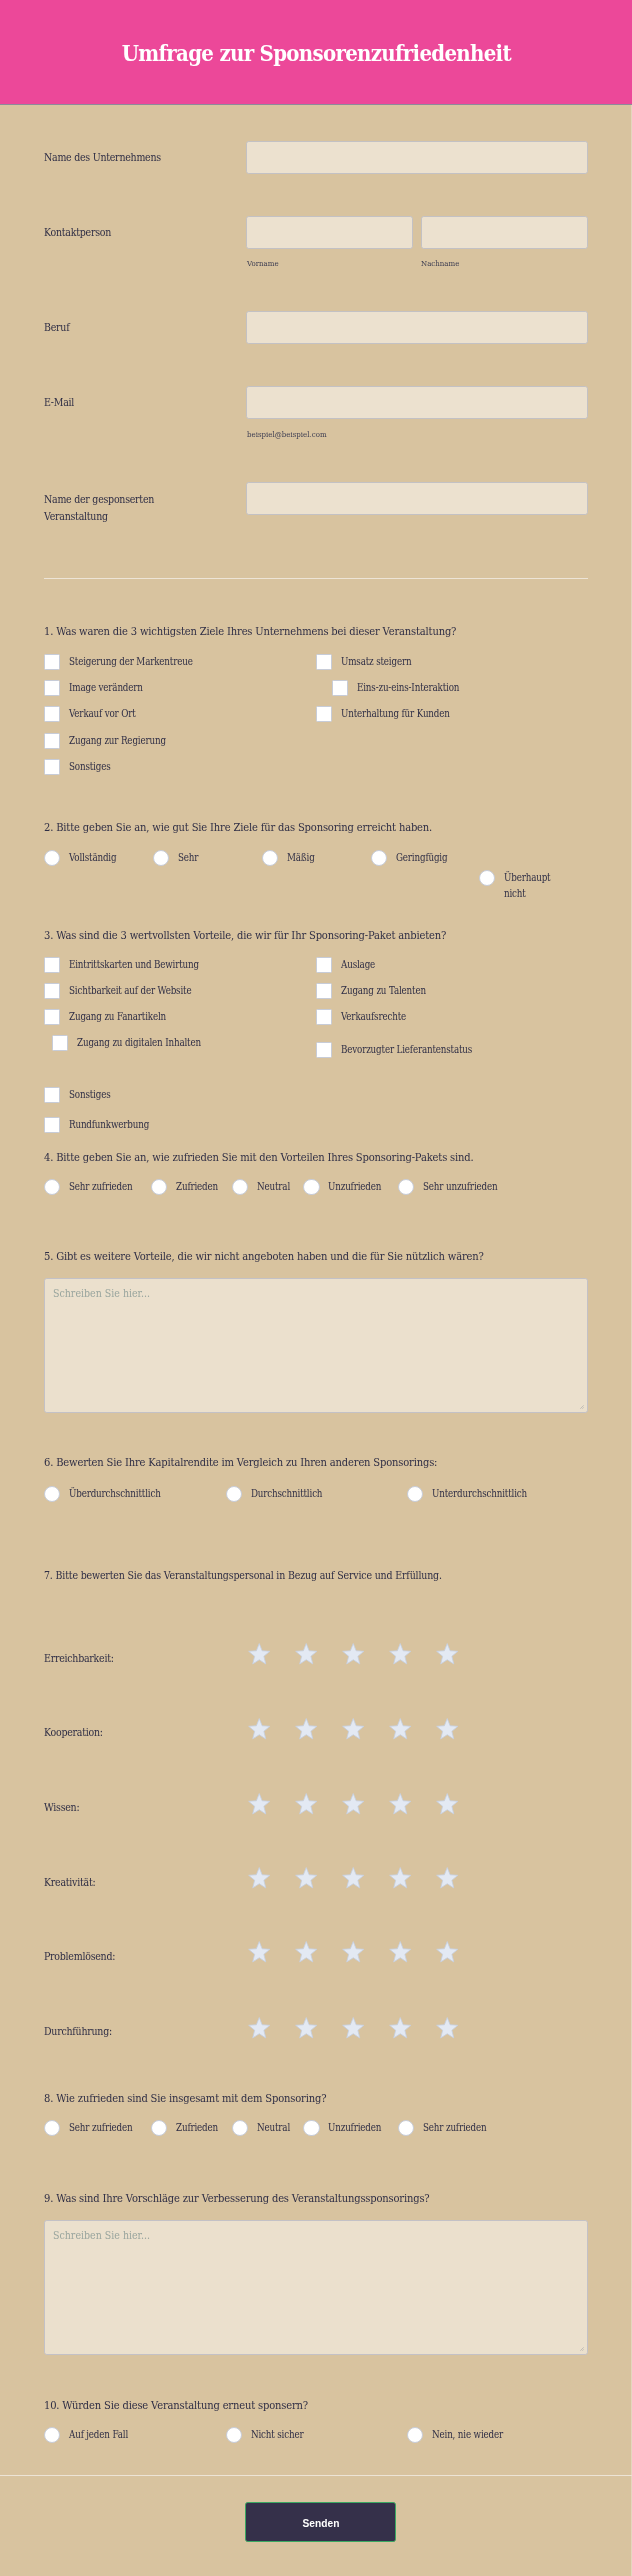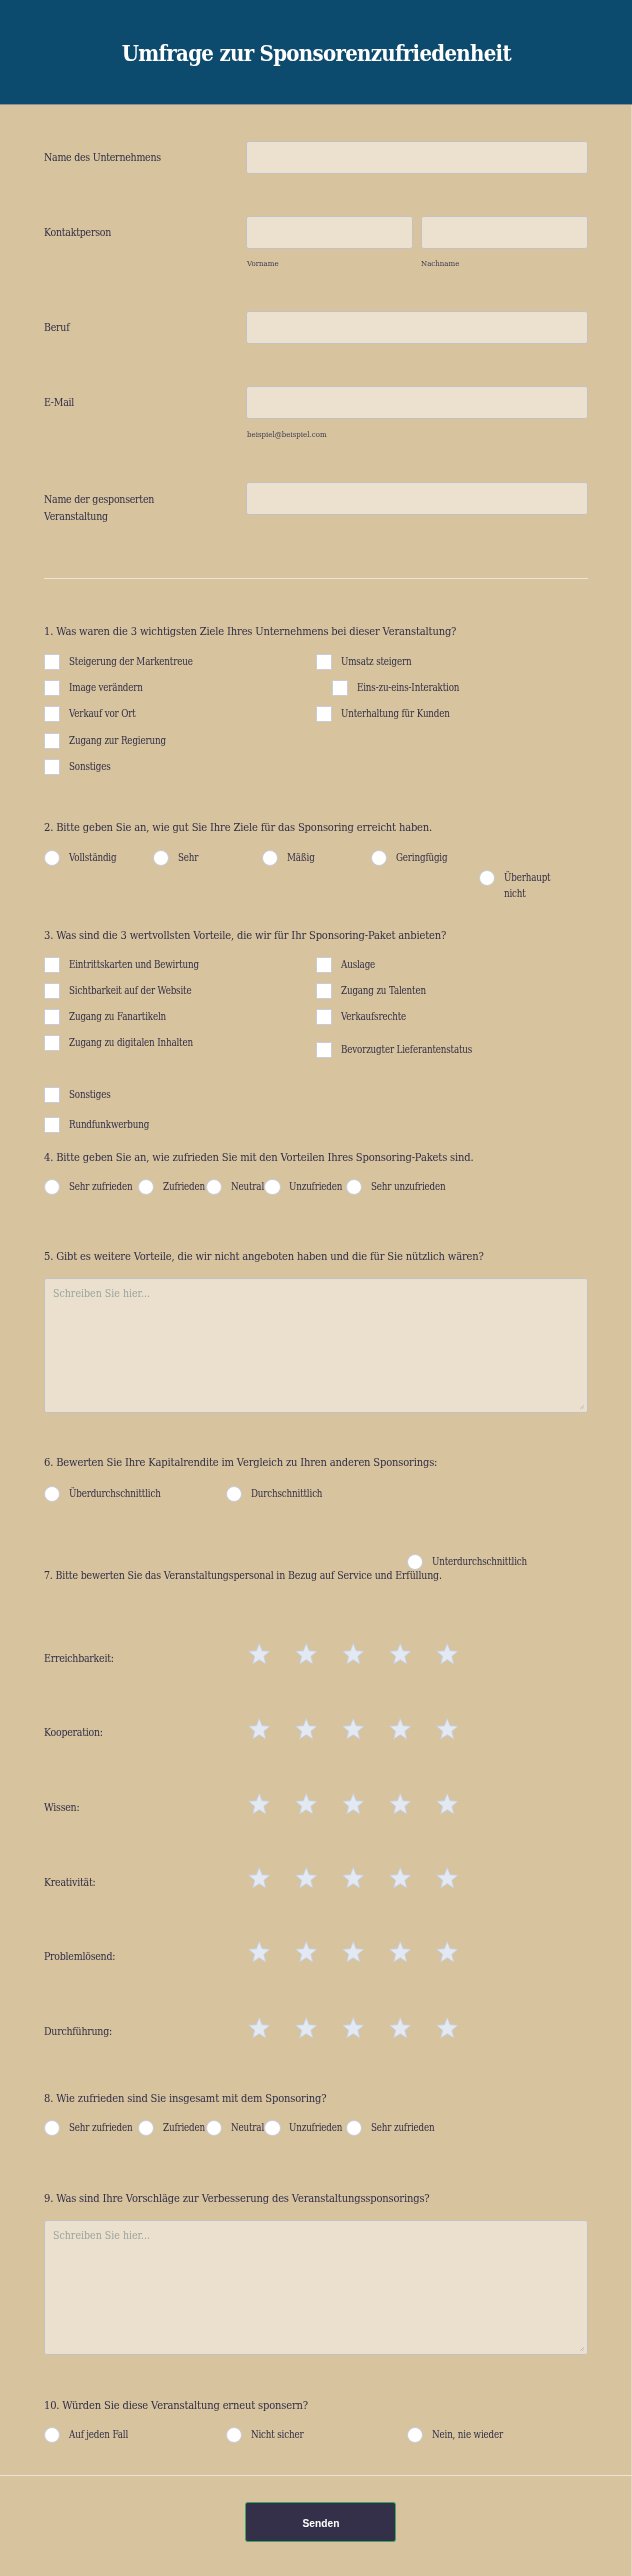--- a/index.html
+++ b/index.html
@@ -6,21 +6,21 @@
   html, body { width: 632px; height: 2576px; }
   body {
     background: #d8c39f;
     font-family: "DejaVu Serif", serif;
     color: #2f2e45;
     position: relative;
     overflow: hidden;
   }
   .header {
     position: absolute; left: 0; top: 0; width: 632px; height: 105px;
-    background: #0c4a6e;
+    background: #ec4899;
     border-bottom: 0.7px solid #8d8a9a;
     display: flex; align-items: center; justify-content: center;
   }
   .header h1 {
     font-family: "DejaVu Serif", serif;
     font-weight: bold;
     color: #ffffff;
     font-size: 23px;
     letter-spacing: -0.8px;
     transform: scaleX(0.86);
@@ -56,21 +56,21 @@
   .rb {
     width: 16.3px; height: 16.3px; background: #ffffff;
     border: 0.7px solid #c7ccd8; border-radius: 50%; flex: 0 0 auto;
   }
   .opt-label {
     margin-left: 8.8px; font-size: 10.2px; line-height: 16.3px; white-space: nowrap;
     transform-origin: left center; transform: scaleX(0.86); letter-spacing: -0.2px;
   }
   .opt-label.wrap { white-space: normal; width: 48px; line-height: 16.3px; }
   .inline-radios { position: absolute; left: 44px; display: flex; align-items: center; }
-  .inline-radios .opt { position: static; margin-right: 0; align-items: center; }
+  .inline-radios .opt { position: static; margin-right: 13px; align-items: center; }
   .inline-radios .opt-label { margin-left: 8.8px; margin-right: -5.4px; }
   .textarea {
     position: absolute; left: 44px; width: 544px;
     background: #ebe0cd; border: 0.7px solid #c3c1c6; border-radius: 2.7px;
   }
   .textarea .ph {
     position: absolute; left: 8.2px; top: 8.2px; font-size: 11px; color: #99a59e;
     transform-origin: left center; transform: scaleX(0.86); white-space: nowrap;
   }
   .grip { position: absolute; right: 2.7px; bottom: 2.7px; width: 5.4px; height: 5.4px; }
@@ -188,21 +188,21 @@
     <span class="opt-label">Zugang zu Talenten</span>
   </div>
 <div class="opt" style="left:44px;top:1009px">
     <div class="cb"></div>
     <span class="opt-label">Zugang zu Fanartikeln</span>
   </div>
 <div class="opt" style="left:316px;top:1009px">
     <div class="cb"></div>
     <span class="opt-label">Verkaufsrechte</span>
   </div>
-<div class="opt" style="left:44px;top:1035px">
+<div class="opt" style="left:52px;top:1035px">
     <div class="cb"></div>
     <span class="opt-label">Zugang zu digitalen Inhalten</span>
   </div>
 <div class="opt" style="left:316px;top:1042px">
     <div class="cb"></div>
     <span class="opt-label">Bevorzugter Lieferantenstatus</span>
   </div>
 <div class="opt" style="left:44px;top:1117px">
     <div class="cb"></div>
     <span class="opt-label">Rundfunkwerbung</span>
@@ -246,21 +246,21 @@
 
 <div class="qtitle" style="top:1455px">6. Bewerten Sie Ihre Kapitalrendite im Vergleich zu Ihren anderen Sponsorings:</div>
 <div class="opt" style="left:44px;top:1486px">
     <div class="rb"></div>
     <span class="opt-label">Überdurchschnittlich</span>
   </div>
 <div class="opt" style="left:226px;top:1486px">
     <div class="rb"></div>
     <span class="opt-label">Durchschnittlich</span>
   </div>
-<div class="opt" style="left:407px;top:1554px">
+<div class="opt" style="left:407px;top:1486px">
     <div class="rb"></div>
     <span class="opt-label">Unterdurchschnittlich</span>
   </div>
 
 <div class="qtitle small" style="top:1569px">7. Bitte bewerten Sie das Veranstaltungspersonal in Bezug auf Service und Erfüllung.</div>
 
 <div class="label" style="top:1650px">Erreichbarkeit:</div>
 <div class="star-row" style="top:1642px">
   <svg class="star" viewBox="0 0 24 24">
       <path d="M12 1.5 L14.8 8.6 L22.4 9.1 L16.5 14 L18.4 21.5 L12 17.4 L5.6 21.5 L7.5 14 L1.6 9.1 L9.2 8.6 Z" fill="#e3e9f3" stroke="#c5cfe0" stroke-width="0.8"></path>

